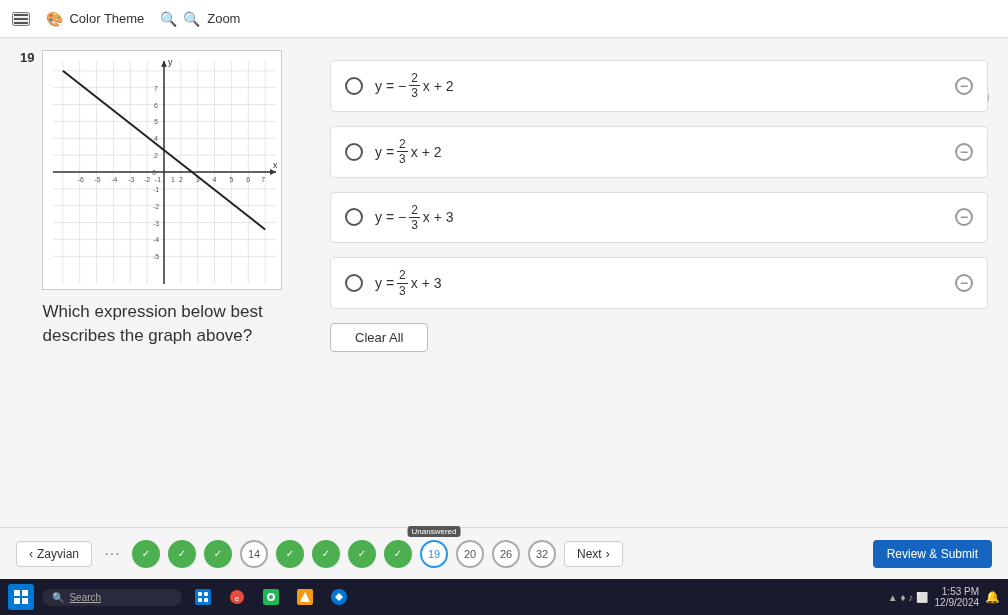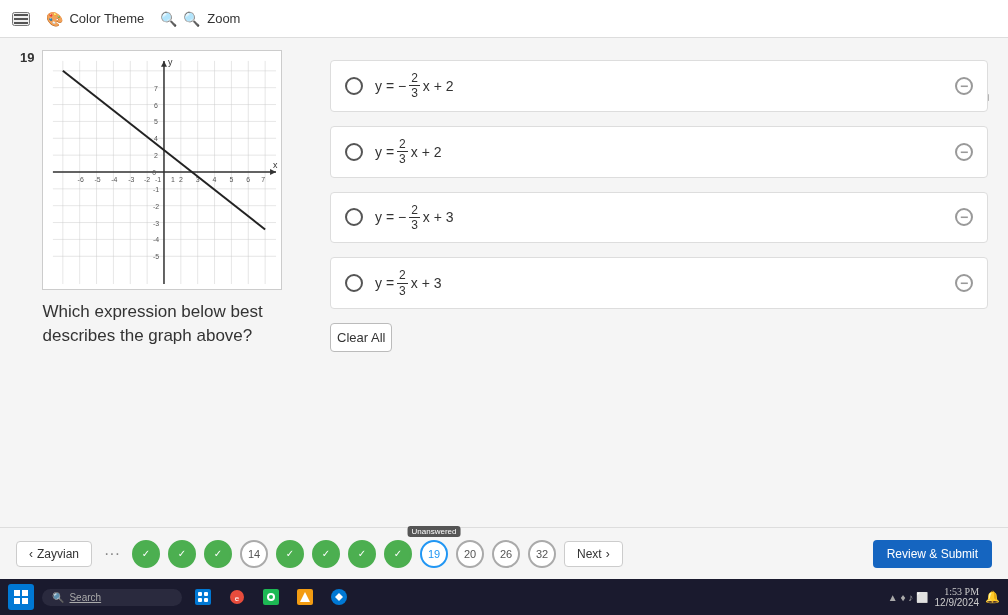--- a/index.html
+++ b/index.html
@@ -196,21 +196,21 @@
       font-size: 14px;
       font-weight: bold;
       cursor: pointer;
       flex-shrink: 0;
     }
 
     .clear-all-btn {
       background: white;
       border: 1px solid #bbb;
       border-radius: 4px;
-      padding: 6px 6px;
+      padding: 6px 24px;
       font-size: 13px;
       color: #333;
       cursor: pointer;
       align-self: flex-start;
     }
 
     
     .flag-icon {
       position: absolute;
       top: 50px;
@@ -638,19 +638,19 @@
       <div class="taskbar-app-icon">
         <svg width="16" height="16" viewBox="0 0 16 16">
           <rect width="16" height="16" rx="8" fill="#0078d4"></rect>
           <path d="M4 8 L8 4 L12 8 L8 12Z" fill="white"></path>
         </svg>
       </div>
     </div>
     <div class="taskbar-right">
       <span style="color:#aaa;font-size:10px;">▲ ♦ ♪ ⬜</span>
       <div style="text-align:right;">
-        <div style="font-size:10px;color:#ccc;font-family:Liberation Serif, serif;">1:53 PM</div>
+        <div style="font-size:10px;color:#ccc;">1:53 PM</div>
         <div style="font-size:10px;color:#ccc;">12/9/2024</div>
       </div>
       <span style="font-size:12px;color:#aaa;">🔔</span>
     </div>
   </div>
 </div>
 
 </body></html>

